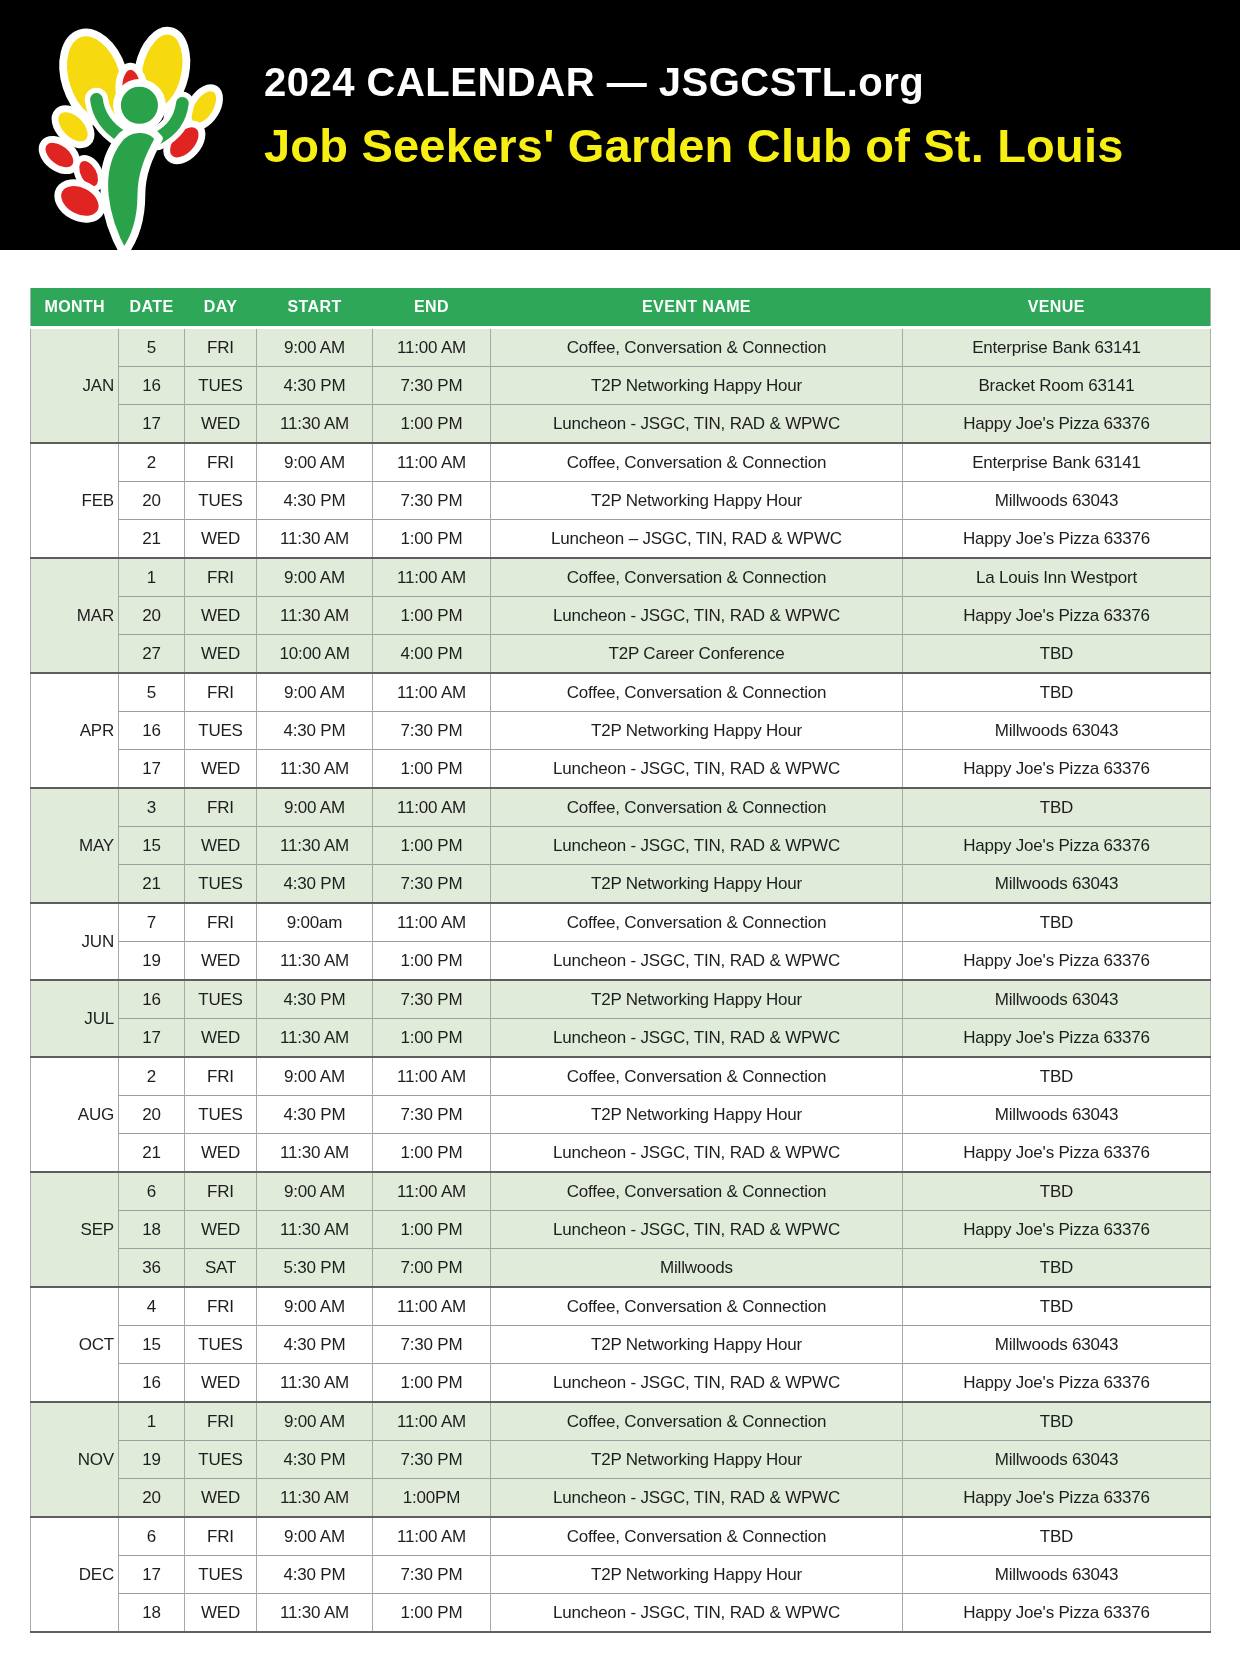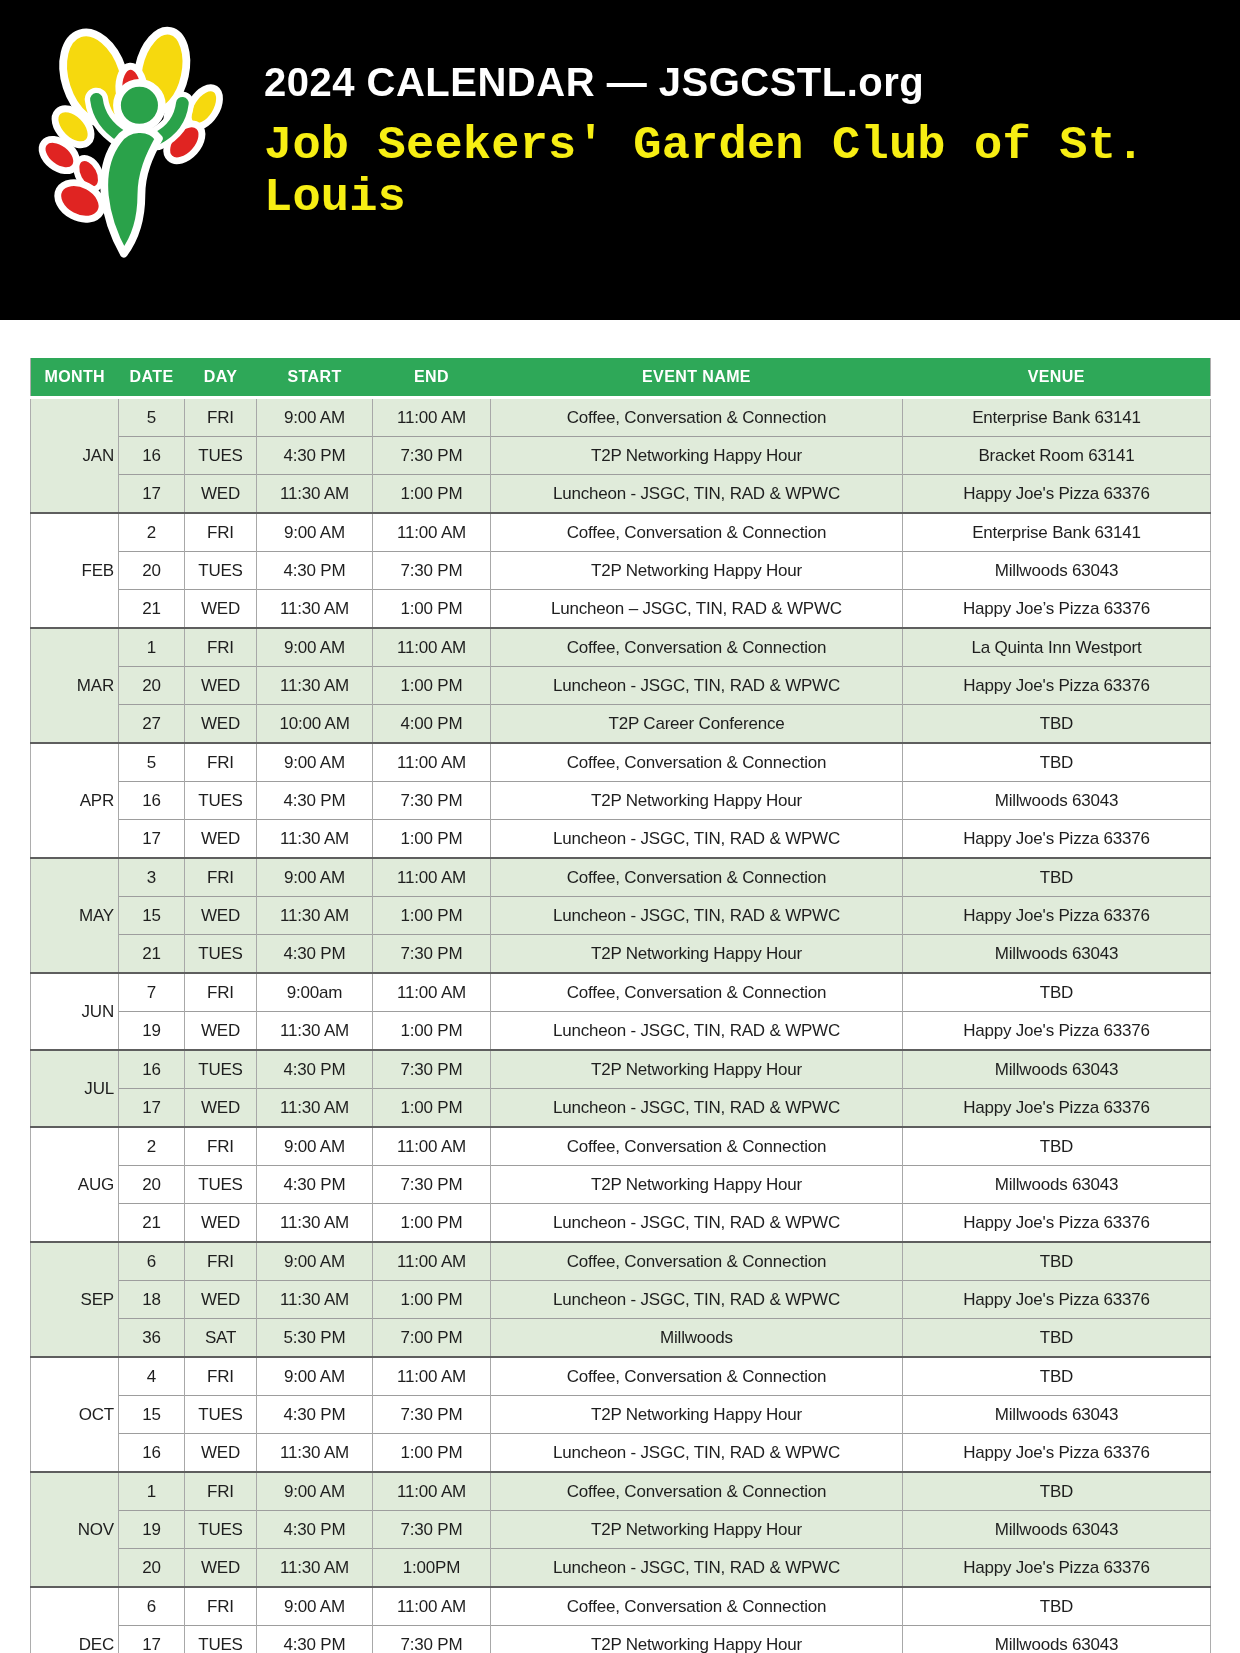--- a/index.html
+++ b/index.html
@@ -3,36 +3,36 @@
 <meta charset="utf-8">
 <style>
   html,body{margin:0;padding:0;}
   body{
     width:1240px;height:1653px;background:#ffffff;
     font-family:"Liberation Sans",sans-serif;
     -webkit-font-smoothing:antialiased;
   }
   
   .banner{
-    position:relative;width:1240px;height:320px;background:#000000;
+    position:relative;width:1240px;height:250px;background:#000000;
     overflow:visible;z-index:1;
   }
   .logo{
     position:absolute;left:34px;top:16px;width:205px;height:242px;z-index:3;
   }
   .banner-text{
     position:absolute;left:264px;top:60px;z-index:2;
   }
   .banner-title{
     font-size:40px;font-weight:bold;color:#ffffff;
     letter-spacing:0.5px;line-height:1.1;margin:0 0 16px 0;
   }
   .banner-subtitle{
     font-size:47px;font-weight:bold;color:#f7ee13;
-    letter-spacing:0.2px;line-height:1.1;margin:0;font-family:Liberation Mono, monospace;
+    letter-spacing:0.2px;line-height:1.1;margin:0;
   }
   
   .table-wrap{margin:38px 30px 0 30px;}
   table.cal{
     width:1180px;border-collapse:collapse;table-layout:fixed;
     border-left:1px solid #adadad;border-right:1px solid #adadad;
     border-bottom:2px solid #606060;
     border-radius:26px;
   }
   table.cal th.colhead{
@@ -158,21 +158,21 @@
           <td>Luncheon – JSGC, TIN, RAD &amp; WPWC</td>
           <td>Happy Joe’s Pizza 63376</td>
         </tr>
         <tr class="shaded group-start">
           <td class="month-cell" rowspan="3">MAR</td>
           <td>1</td>
           <td>FRI</td>
           <td>9:00 AM</td>
           <td>11:00 AM</td>
           <td>Coffee, Conversation &amp; Connection</td>
-          <td>La Quinta Inn Westport</td>
+          <td>La Louis Inn Westport</td>
         </tr>
         <tr class="shaded inner">
           <td>20</td>
           <td>WED</td>
           <td>11:30 AM</td>
           <td>1:00 PM</td>
           <td>Luncheon - JSGC, TIN, RAD &amp; WPWC</td>
           <td>Happy Joe's Pizza 63376</td>
         </tr>
         <tr class="shaded inner">

